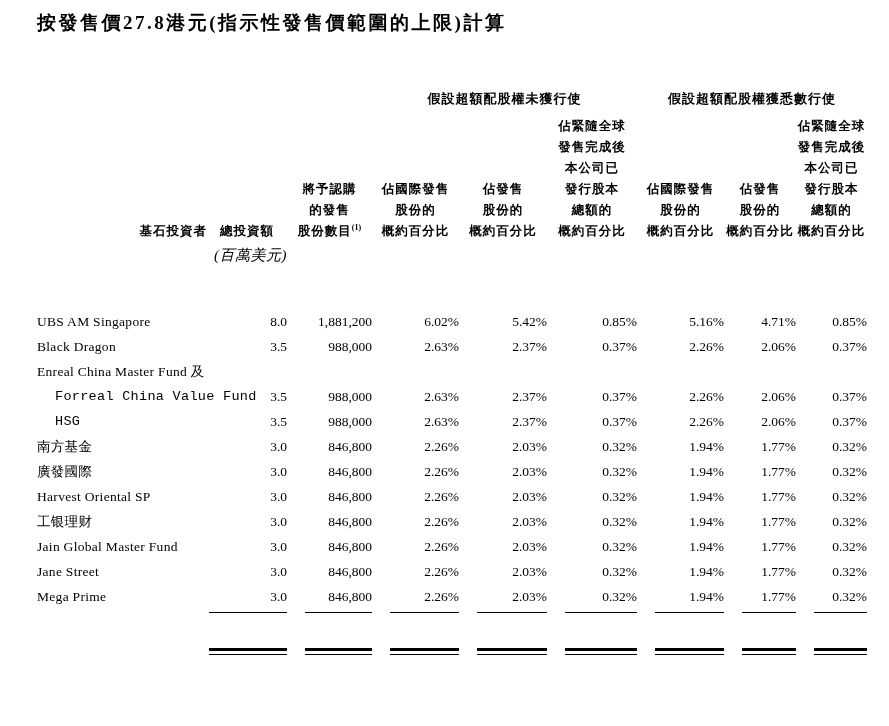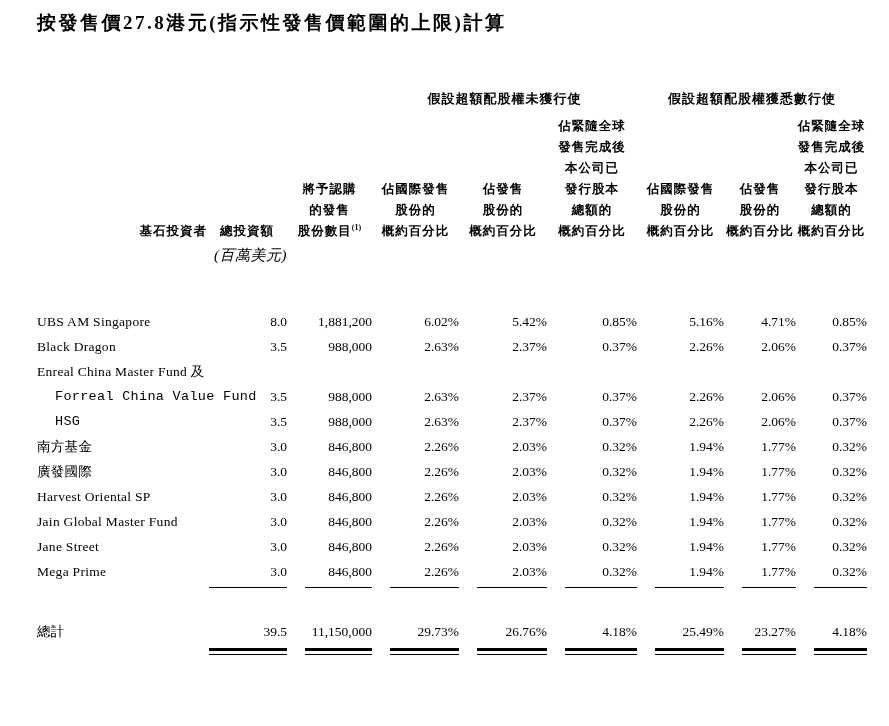--- a/index.html
+++ b/index.html
@@ -269,20 +269,31 @@
           <td class="val">3.0</td>
           <td class="val">846,800</td>
           <td class="val">2.26%</td>
           <td class="val">2.03%</td>
           <td class="val">0.32%</td>
           <td class="val">1.94%</td>
           <td class="val">1.77%</td>
           <td class="val">0.32%</td>
         </tr>
         <tr class="body-row">
+          <td class="name">工银理财</td>
+          <td class="val">3.0</td>
+          <td class="val">846,800</td>
+          <td class="val">2.26%</td>
+          <td class="val">2.03%</td>
+          <td class="val">0.32%</td>
+          <td class="val">1.94%</td>
+          <td class="val">1.77%</td>
+          <td class="val">0.32%</td>
+        </tr>
+        <tr class="body-row">
           <td class="name">Jain Global Master Fund</td>
           <td class="val">3.0</td>
           <td class="val">846,800</td>
           <td class="val">2.26%</td>
           <td class="val">2.03%</td>
           <td class="val">0.32%</td>
           <td class="val">1.94%</td>
           <td class="val">1.77%</td>
           <td class="val">0.32%</td>
         </tr>
@@ -331,31 +342,20 @@
           <td>
             <div class="rule"></div>
           </td>
           <td>
             <div class="rule"></div>
           </td>
         </tr>
         <tr class="gap-row">
           <td colspan="9"></td>
         </tr>
-        <tr class="total-row">
-          <td class="name">總計</td>
-          <td class="val">39.5</td>
-          <td class="val">11,150,000</td>
-          <td class="val">29.73%</td>
-          <td class="val">26.76%</td>
-          <td class="val">4.18%</td>
-          <td class="val">25.49%</td>
-          <td class="val">23.27%</td>
-          <td class="val">4.18%</td>
-        </tr>
         <tr class="drule-row">
           <td></td>
           <td>
             <div class="drule"></div>
           </td>
           <td>
             <div class="drule"></div>
           </td>
           <td>
             <div class="drule"></div>

